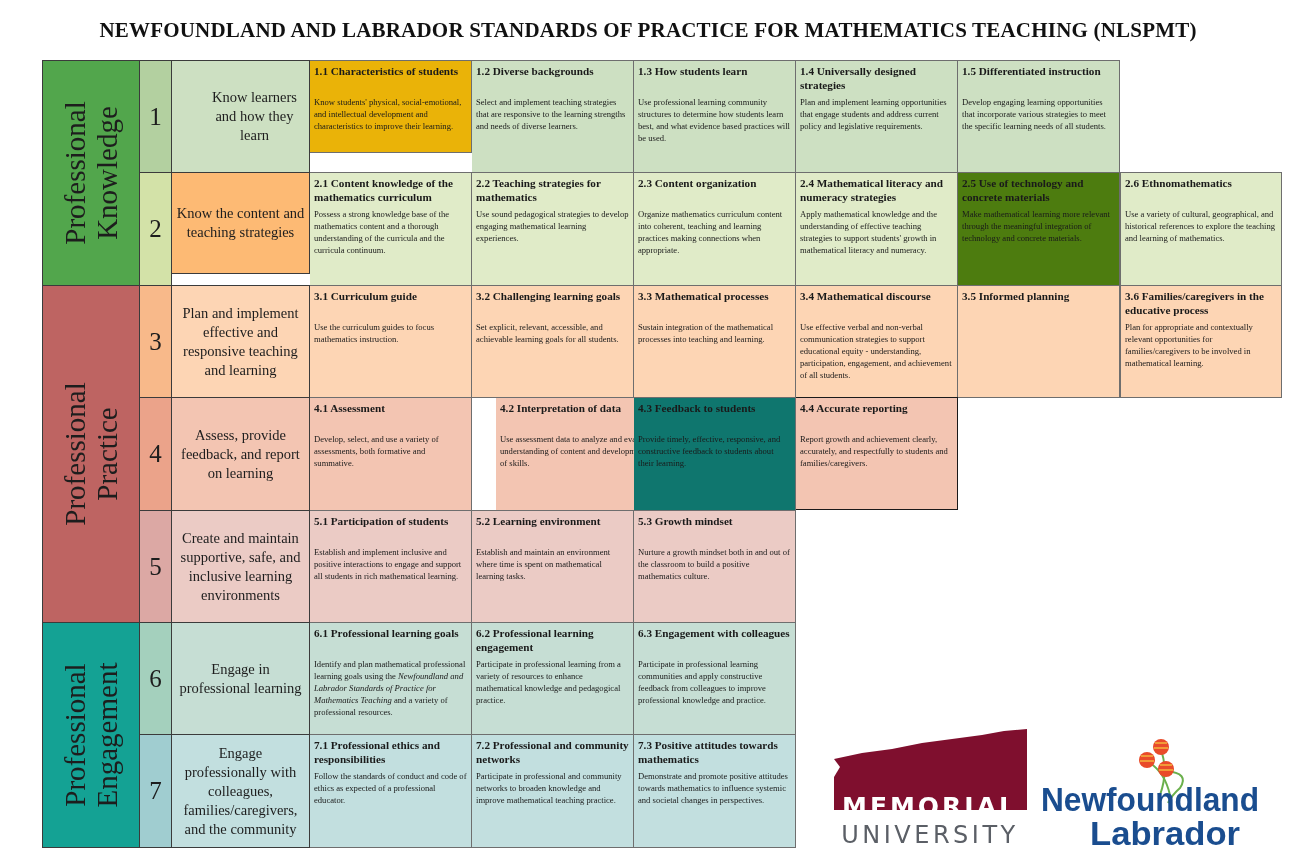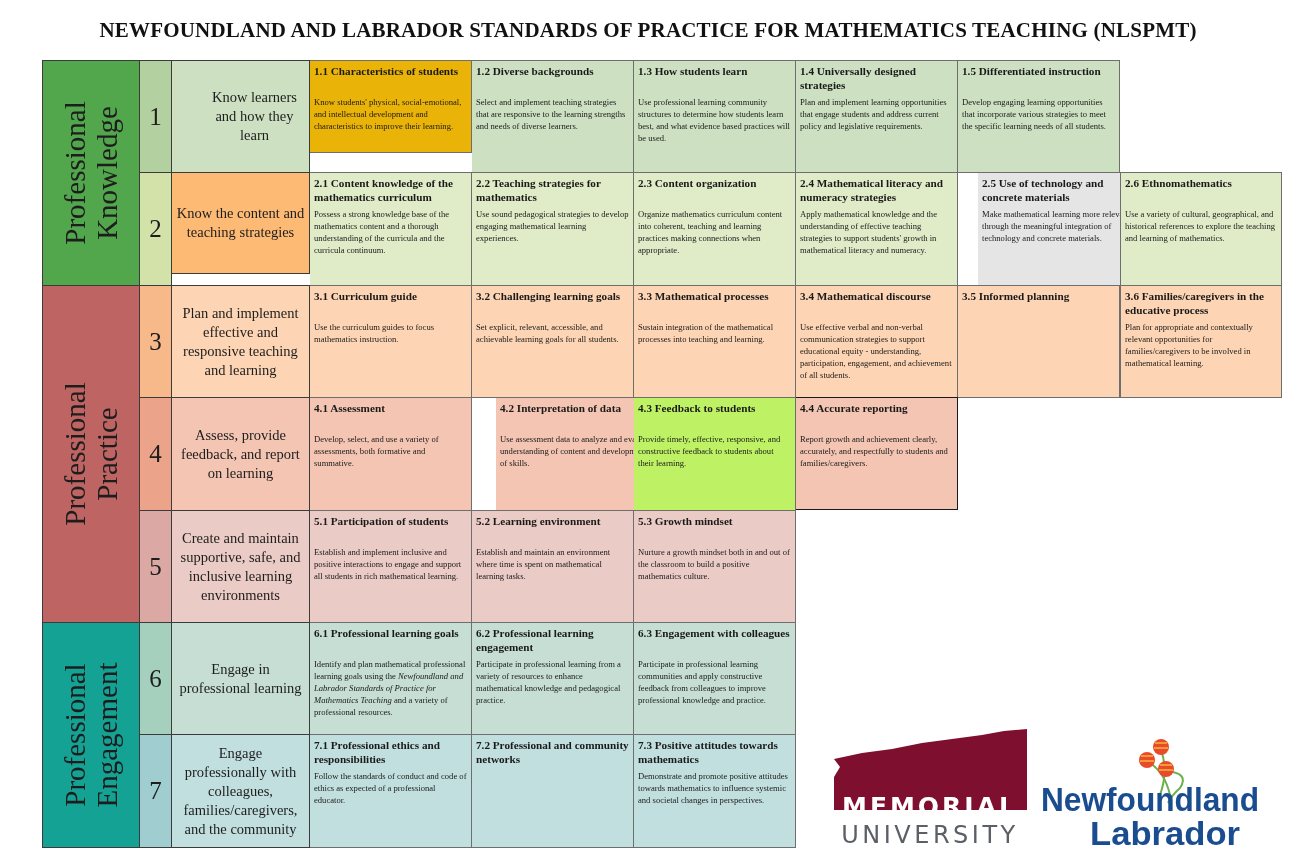--- a/index.html
+++ b/index.html
@@ -112,21 +112,21 @@
     <span class="cell-desc">Use sound pedagogical strategies to develop engaging mathematical learning experiences.</span>
   </div>
 <div class="cell" style="left:634px;top:172px;height:114px;background:#e0ebc8;">
     <span class="cell-title">2.3 Content organization</span>
     <span class="cell-desc">Organize mathematics curriculum content into coherent, teaching and learning practices making connections when appropriate.</span>
   </div>
 <div class="cell" style="left:796px;top:172px;height:114px;background:#e0ebc8;">
     <span class="cell-title">2.4 Mathematical literacy and numeracy strategies</span>
     <span class="cell-desc">Apply mathematical knowledge and the understanding of effective teaching strategies to support students' growth in mathematical literacy and numeracy.</span>
   </div>
-<div class="cell" style="left:978px;top:172px;height:134px;background:#e5e5e5;">
+<div class="cell" style="left:958px;top:172px;height:134px;background:#4d7c0f;">
     <span class="cell-title">2.5 Use of technology and concrete materials</span>
     <span class="cell-desc">Make mathematical learning more relevant through the meaningful integration of technology and concrete materials.</span>
   </div>
 <div class="cell" style="left:1120px;top:172px;height:114px;background:#e0ebc8;border-left:1px solid #6e6e6e;">
     <span class="cell-title">2.6 Ethnomathematics</span>
     <span class="cell-desc">Use a variety of cultural, geographical, and historical references to explore the teaching and learning of mathematics.</span>
   </div>
 
 <div class="num" style="top:285px;height:113px;background:#f8b98a;">3</div>
 <div class="stdname" style="top:285px;height:113px;background:#fdd5b4;">Plan and implement effective and responsive teaching and learning</div>
@@ -157,21 +157,21 @@
 <div class="num" style="top:397px;height:114px;background:#eba38a;">4</div>
 <div class="stdname" style="top:397px;height:114px;background:#f3c5b2;">Assess, provide feedback, and report on learning</div>
 <div class="cell" style="left:310px;top:397px;height:114px;background:#f3c5b2;">
     <span class="cell-title">4.1 Assessment</span>
     <span class="cell-desc">Develop, select, and use a variety of assessments, both formative and summative.</span>
   </div>
 <div class="cell" style="left:472px;top:397px;height:114px;background:#f3c5b2;margin-left:24px;">
     <span class="cell-title">4.2 Interpretation of data</span>
     <span class="cell-desc">Use assessment data to analyze and evaluate understanding of content and development of skills.</span>
   </div>
-<div class="cell" style="left:634px;top:397px;height:114px;background:#bef264;">
+<div class="cell" style="left:634px;top:397px;height:114px;background:#0f766e;">
     <span class="cell-title">4.3 Feedback to students</span>
     <span class="cell-desc">Provide timely, effective, responsive, and constructive feedback to students about their learning.</span>
   </div>
 <div class="cell" style="left:796px;top:397px;height:113px;background:#f3c5b2;border-color:#1a1a1a;">
     <span class="cell-title">4.4 Accurate reporting</span>
     <span class="cell-desc">Report growth and achievement clearly, accurately, and respectfully to students and families/caregivers.</span>
   </div>
 
 <div class="num" style="top:510px;height:113px;background:#dca8a4;">5</div>
 <div class="stdname" style="top:510px;height:113px;background:#ebcbc5;">Create and maintain supportive, safe, and inclusive learning environments</div>
@@ -204,20 +204,21 @@
   </div>
 
 <div class="num" style="top:734px;height:114px;background:#a0cdd0;">7</div>
 <div class="stdname" style="top:734px;height:114px;background:#c2dfdf;">Engage professionally with colleagues, families/caregivers, and the community</div>
 <div class="cell" style="left:310px;top:734px;height:114px;background:#c2dfdf;">
     <span class="cell-title">7.1 Professional ethics and responsibilities</span>
     <span class="cell-desc">Follow the standards of conduct and code of ethics as expected of a professional educator.</span>
   </div>
 <div class="cell" style="left:472px;top:734px;height:114px;background:#c2dfdf;">
     <span class="cell-title">7.2 Professional and community networks</span>
+    <span class="cell-desc">Participate in professional and community networks to broaden knowledge and improve mathematical teaching practice.</span>
   </div>
 <div class="cell" style="left:634px;top:734px;height:114px;background:#c2dfdf;">
     <span class="cell-title">7.3 Positive attitudes towards mathematics</span>
     <span class="cell-desc">Demonstrate and promote positive attitudes towards mathematics to influence systemic and societal changes in perspectives.</span>
   </div>
 
 <div class="logo-mun">
   <svg width="200" height="125" viewBox="0 0 200 125">
     <path d="M2,32 L30,26 L60,22 L90,16 L120,12 L150,8 L172,4 L195,2 L195,83 L2,83 Z" fill="#7f0f2e"></path>
     <path d="M2,32 L8,40 L2,50 Z" fill="#ffffff"></path>

